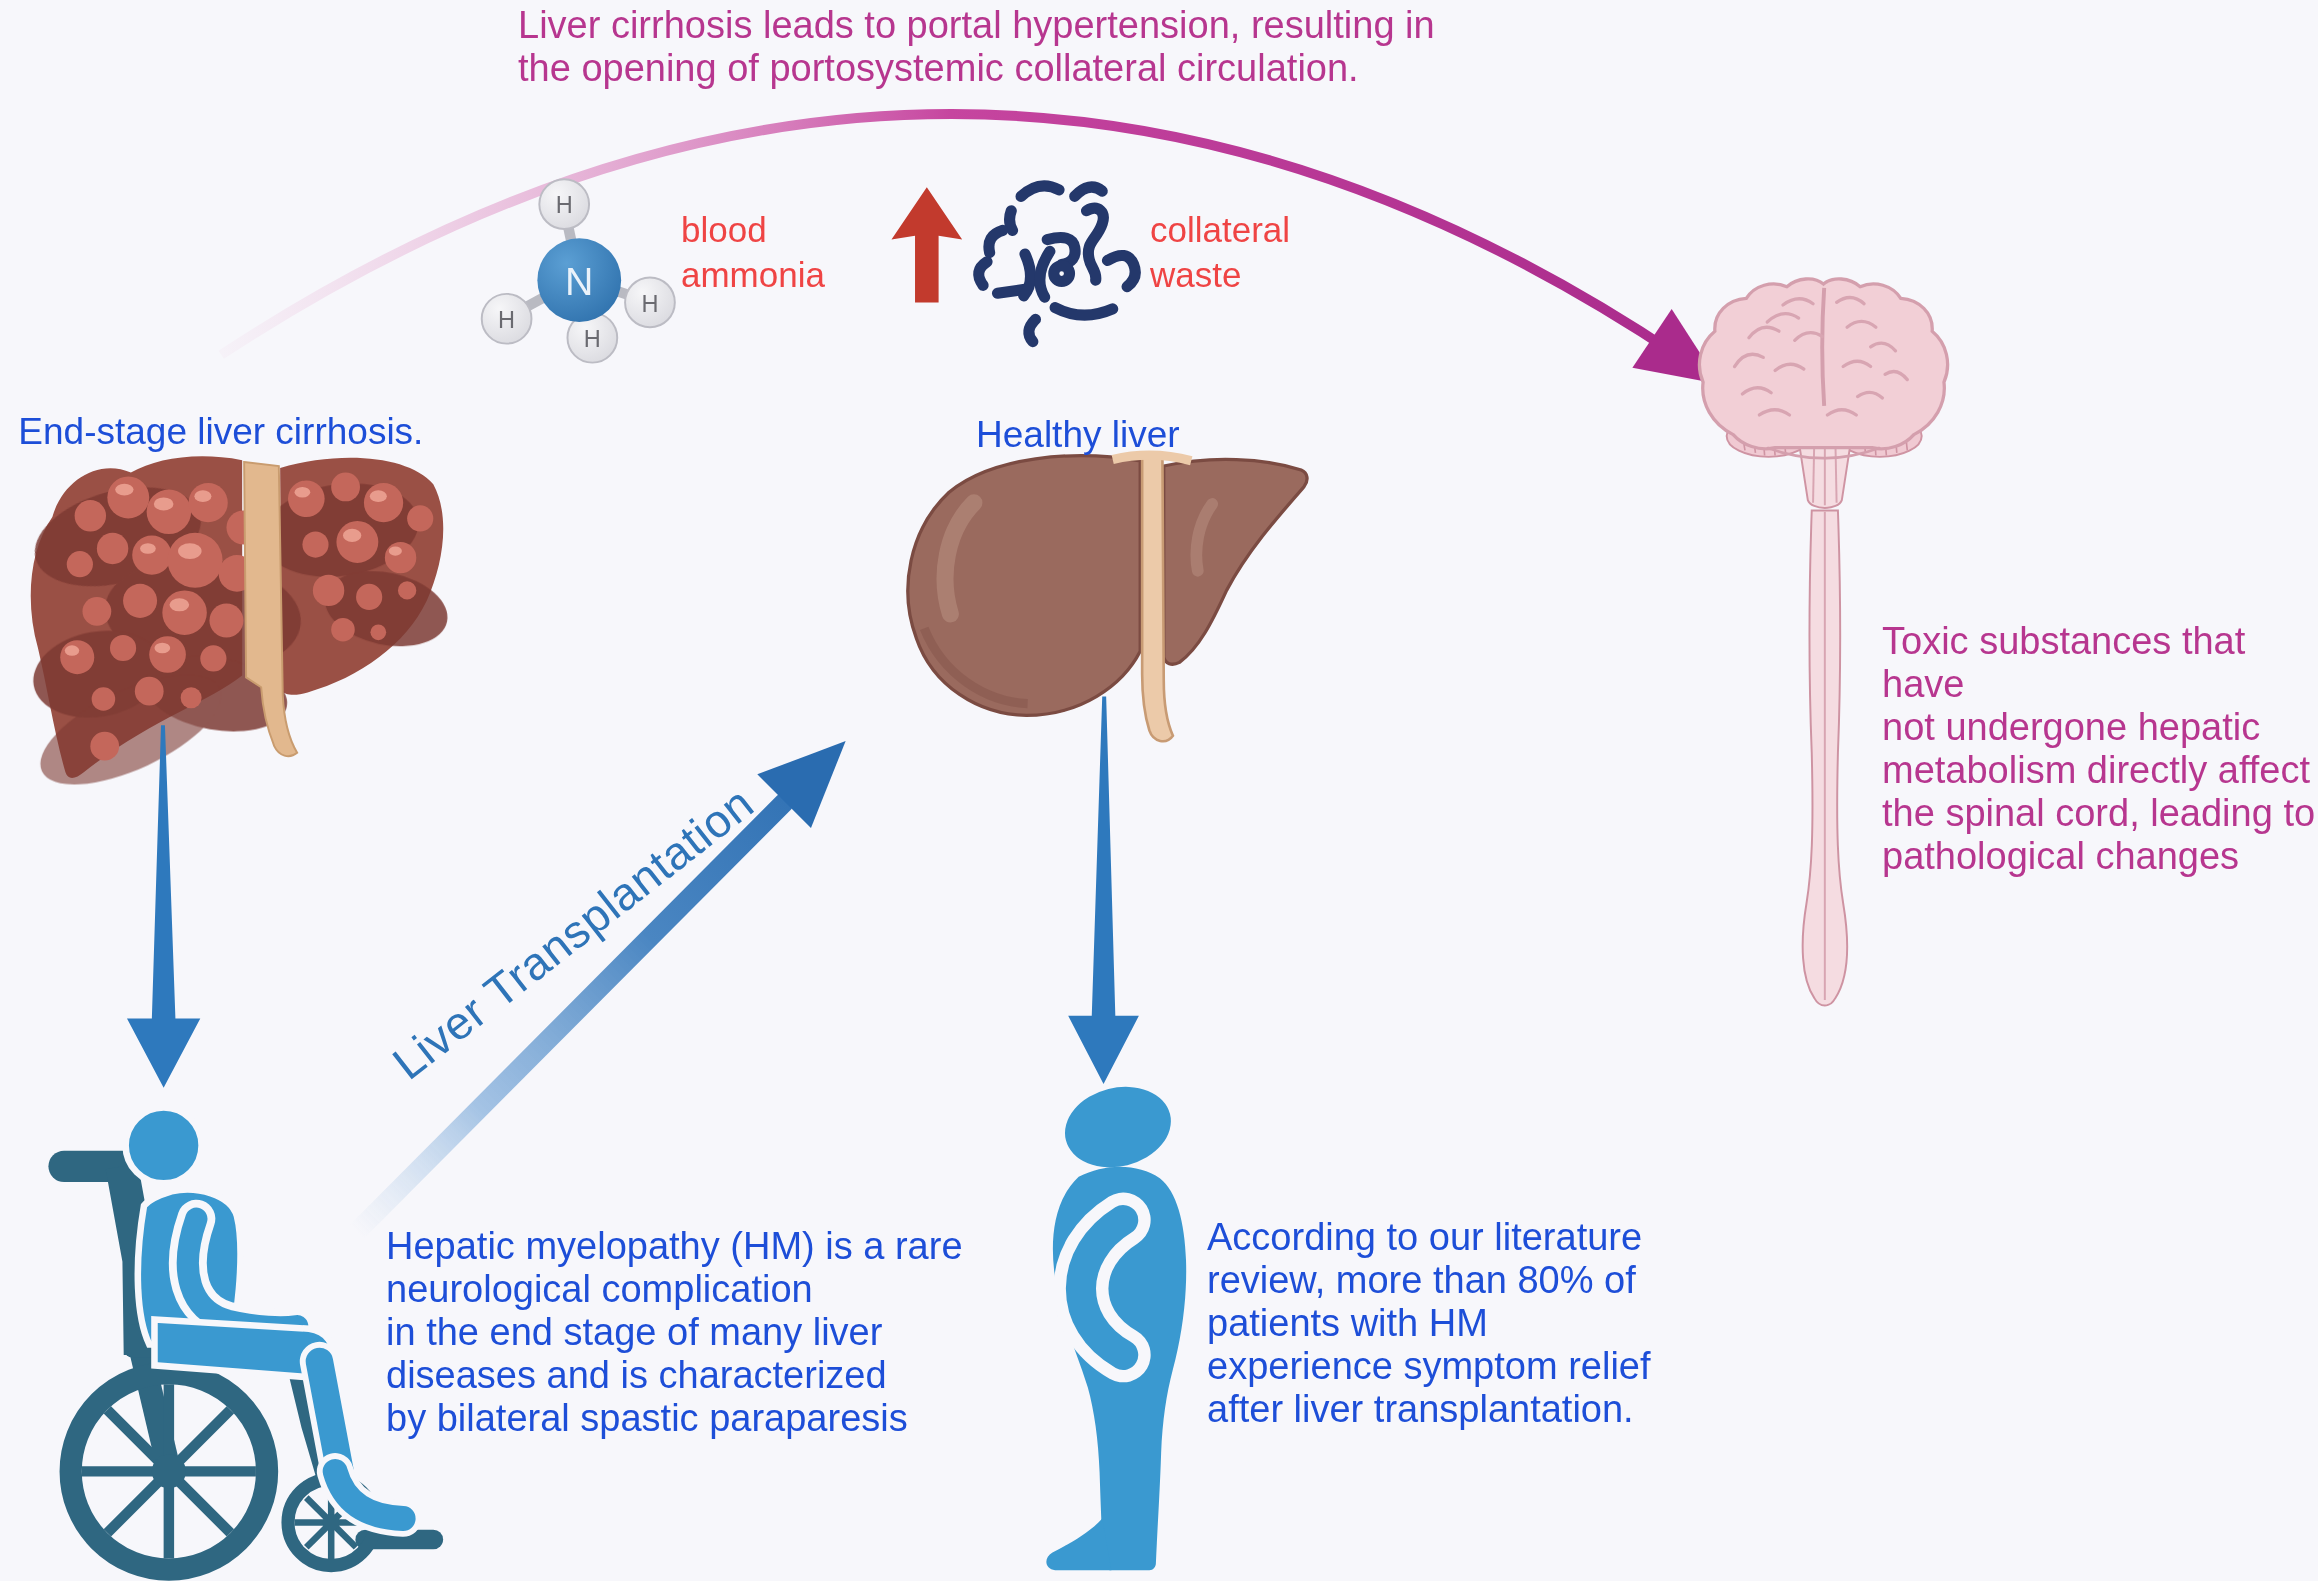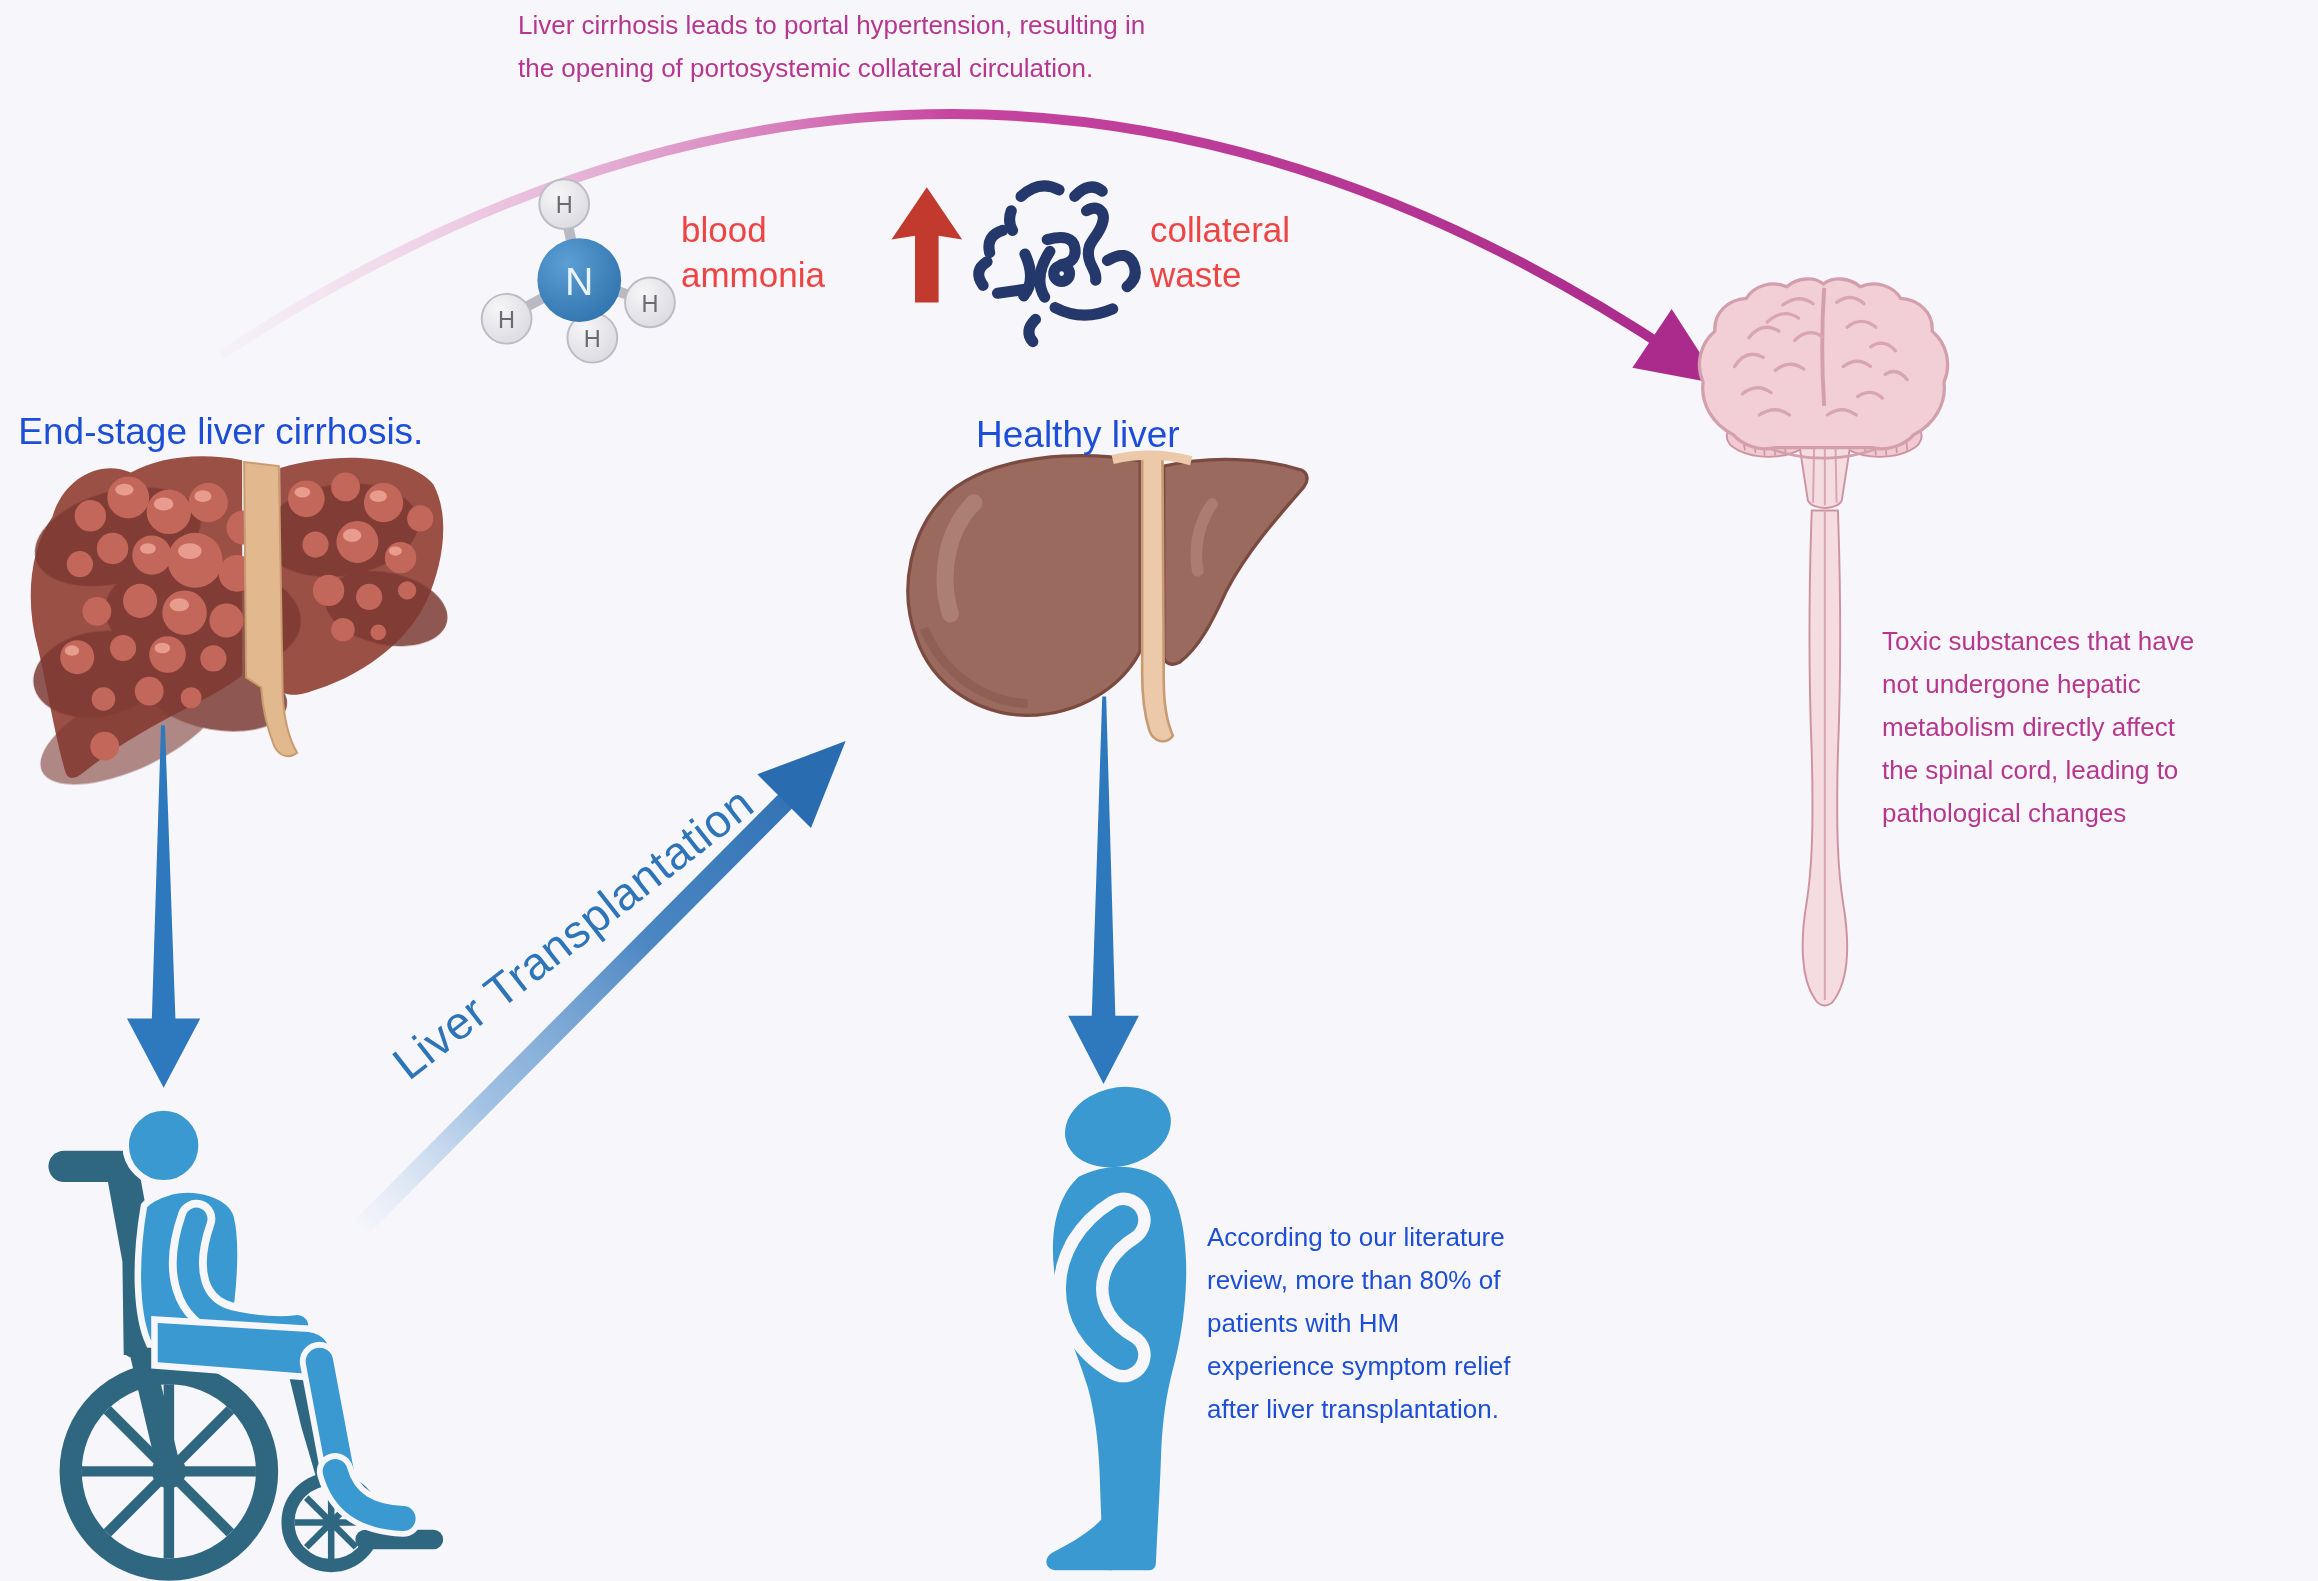--- a/index.html
+++ b/index.html
@@ -4,21 +4,21 @@
 <style>
   html,body{margin:0;padding:0;background:#e9e9ef;}
   #canvas{
     position:relative;width:2319px;height:1582px;background:#f7f7fb;
     font-family:"Liberation Sans", sans-serif;overflow:hidden;
   }
   .note{position:absolute;white-space:pre-line;}
   .magenta{color:#b7368f;}
   .red{color:#ef4444;}
   .blue{color:#1d4ed8;}
-  .t52{font-size:26px;line-height:43px;}
+  .t52{font-size:38px;line-height:43px;}
   .t54{font-size:35px;line-height:45px;}
   .t56{font-size:37px;line-height:42px;}
   #fig{position:absolute;left:0;top:0;width:2319px;height:1582px;}
   #lt-label{
     position:absolute;left:399px;top:1042px;font-size:46px;color:#2e74b8;
     transform:rotate(-38deg);transform-origin:0 50%;letter-spacing:0.7px;
   }
 </style>
 </head>
 <body>
@@ -283,20 +283,25 @@
   <div class="note blue t56" style="left:18.3px;top:411px;">End-stage liver cirrhosis.</div>
 
   <div class="note blue t56" style="left:976px;top:414px;">Healthy liver</div>
 
   <div class="note magenta t52" style="left:1882px;top:620px;line-height:43px;">Toxic substances that have
 not undergone hepatic
 metabolism directly affect
 the spinal cord, leading to
 pathological changes</div>
 
+  <div class="note blue t52" style="left:386px;top:1225px;line-height:43px;">Hepatic myelopathy (HM) is a rare
+neurological complication
+in the end stage of many liver
+diseases and is characterized
+by bilateral spastic paraparesis</div>
 
   <div class="note blue t52" style="left:1207px;top:1216px;line-height:43px;">According to our literature
 review, more than 80% of
 patients with HM
 experience symptom relief
 after liver transplantation.</div>
 
   <div id="lt-label">Liver Transplantation</div>
 
 </div>

